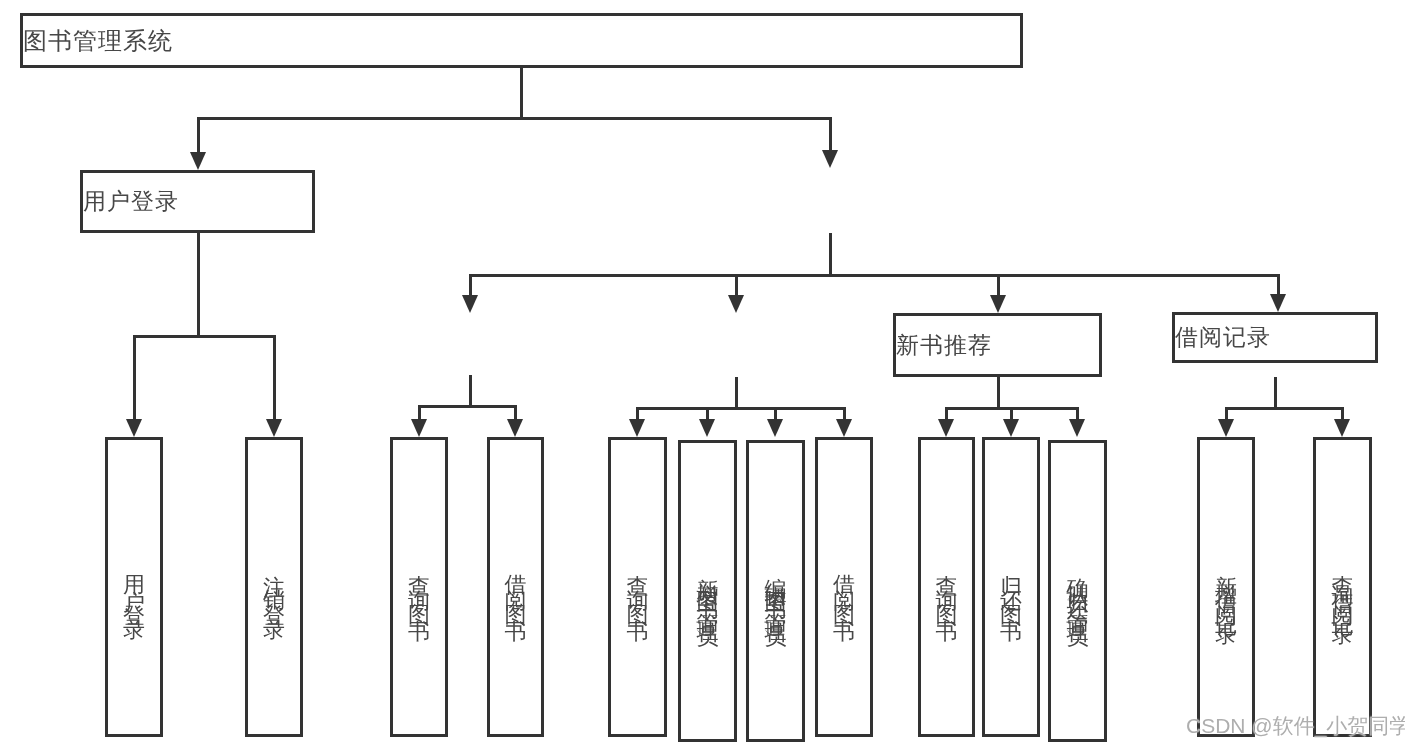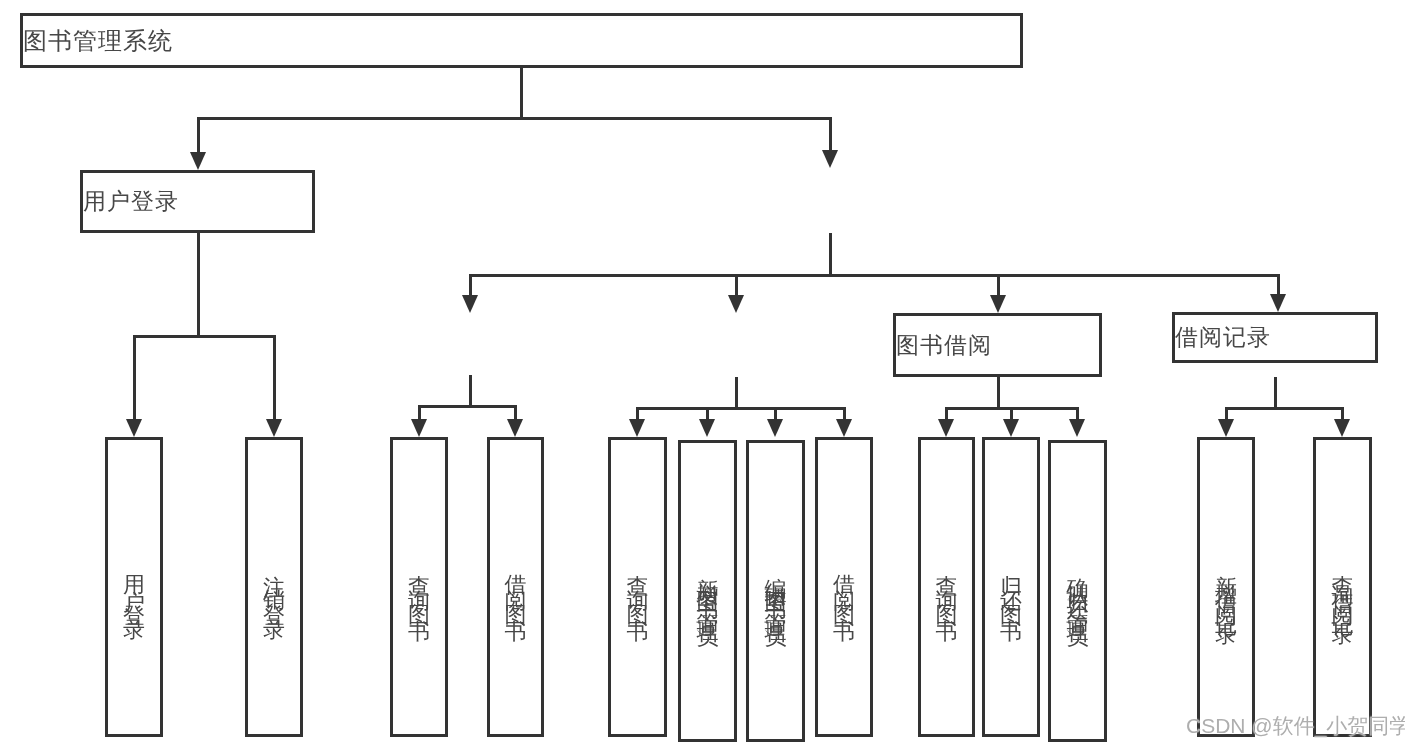--- a/index.html
+++ b/index.html
@@ -70,21 +70,21 @@
   <div class="vl" style="left:469px;top:274px;height:24px;"></div>
   <div class="ah" style="left:462px;top:295px;"></div>
   <div class="vl" style="left:735px;top:274px;height:24px;"></div>
   <div class="ah" style="left:728px;top:295px;"></div>
   <div class="vl" style="left:997px;top:274px;height:24px;"></div>
   <div class="ah" style="left:990px;top:295px;"></div>
   <div class="vl" style="left:1277px;top:274px;height:24px;"></div>
   <div class="ah" style="left:1270px;top:294px;"></div>
 
   <div class="hbox" style="left:893px;top:313px;width:209px;height:64px;">
-    <span>图书借阅</span>
+    <span>新书推荐</span>
   </div>
   <div class="hbox" style="left:1172px;top:312px;width:206px;height:51px;">
     <span>借阅记录</span>
   </div>
 
   <div class="vl" style="left:469px;top:375px;height:32px;"></div>
   <div class="hl" style="left:418px;top:405px;width:99px;"></div>
   <div class="vl" style="left:418px;top:405px;height:16px;"></div>
   <div class="ah" style="left:411px;top:419px;"></div>
   <div class="vl" style="left:514px;top:405px;height:16px;"></div>

